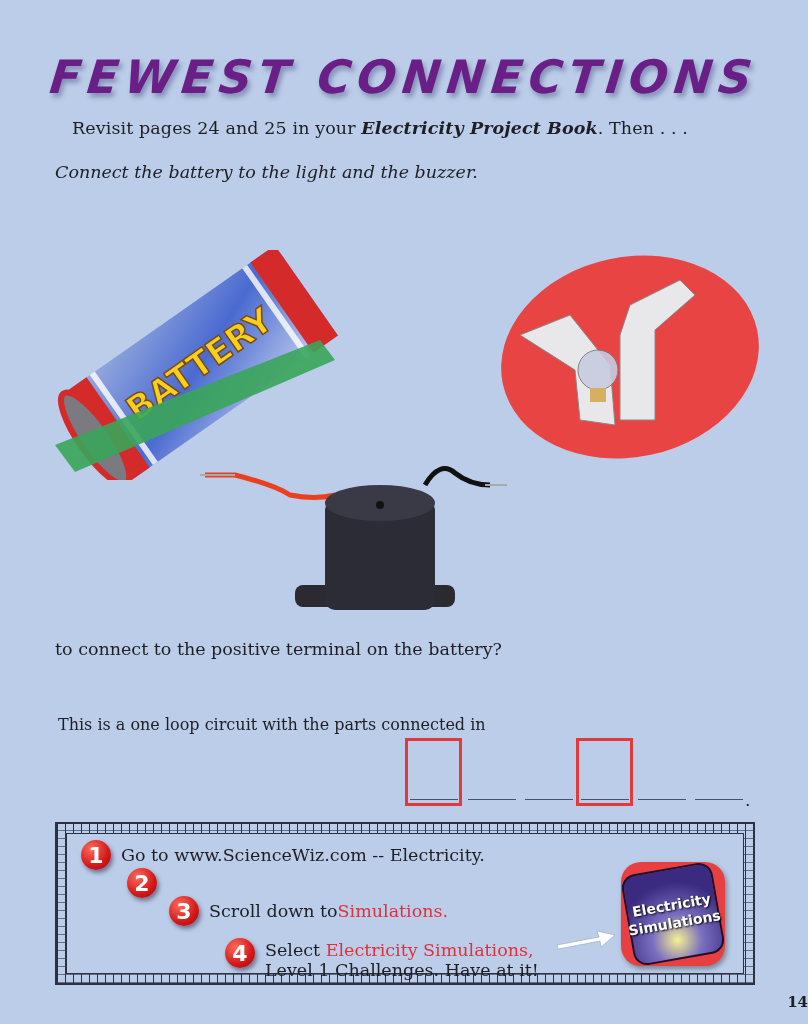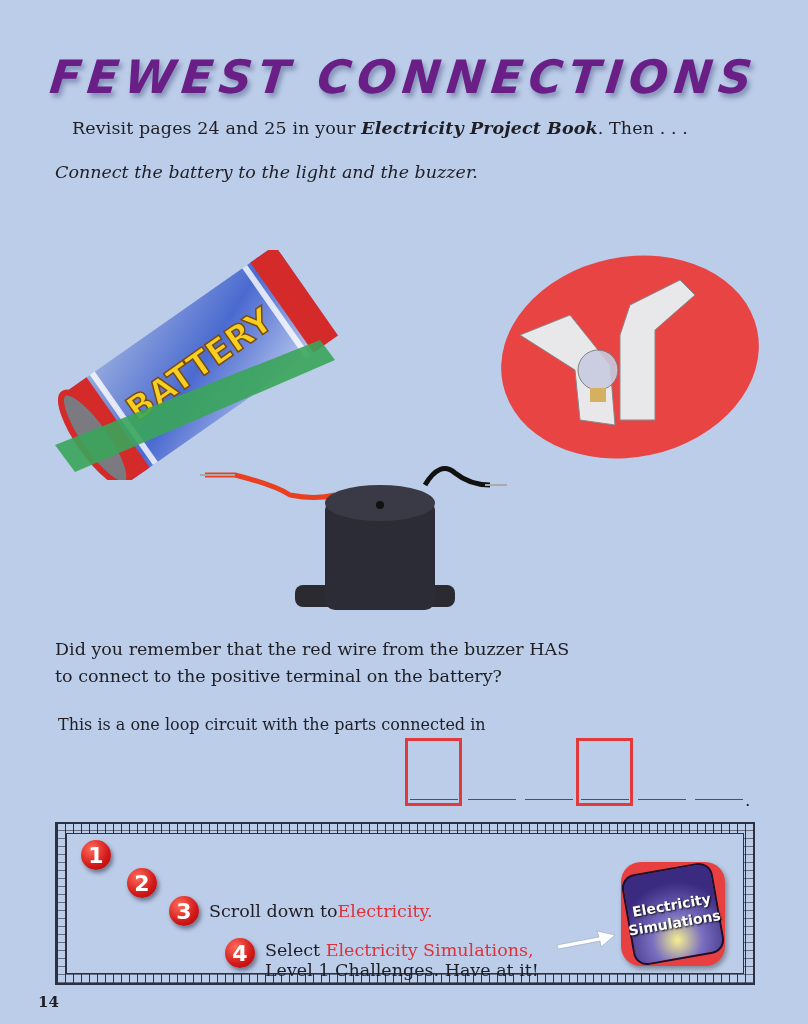--- a/index.html
+++ b/index.html
@@ -99,21 +99,21 @@
       background: radial-gradient(circle at 50% 80%, #f7f090 0%, #7a6fc0 30%, #3a2a80 70%);
       border: 2px solid #1a1030;
       display: flex; flex-direction: column; align-items: center; justify-content: center;
       color: #fff; font-family: "DejaVu Sans", sans-serif; font-weight: bold;
       font-size: 14px; text-shadow: 1px 1px 2px #000; transform: rotate(-10deg);
       line-height: 18px;
     }
     .arrow-icon { position: absolute; left: 488px; top: 95px; }
 
     .page-number {
-      position: absolute; left: 0; top: 993px; width: 808px; text-align: left;
+      position: absolute; left: 0; top: 993px; width: 808px; text-align: right;
       font-weight: bold; font-size: 15px; padding-left: 38px;
     }
   </style>
 </head>
 <body>
 
 <div class="page-title">FEWEST CONNECTIONS</div>
 
 <div class="intro">
   <span>Revisit pages 24 and 25 in your </span><b>Electricity Project Book</b><span>. Then . . .</span>
@@ -162,21 +162,20 @@
     <path d="M230 30 Q245 5 260 18 Q275 30 295 30" stroke="#111" stroke-width="5" fill="none"></path>
     <line x1="290" y1="30" x2="312" y2="30" stroke="#aaa" stroke-width="2"></line>
     <rect x="100" y="130" width="160" height="22" rx="8" fill="#2a2a30"></rect>
     <rect x="130" y="45" width="110" height="110" rx="10" fill="#2c2c36"></rect>
     <ellipse cx="185" cy="48" rx="55" ry="18" fill="#3a3a46"></ellipse>
     <circle cx="185" cy="50" r="4" fill="#111"></circle>
   </svg>
 </div>
 
 <div class="question">
-  <div>Did you remember that the red wire from the buzzer HAS</div>
   <div>to connect to the positive terminal on the battery?</div>
 </div>
 
 <div class="loop-text">This is a one loop circuit with the parts connected in</div>
 
 <div class="answer-row">
   <div class="answer-box" style="left:0"></div>
   <div class="answer-line" style="left:5px"></div>
   <div class="answer-line" style="left:63px"></div>
   <div class="answer-line" style="left:120px"></div>
@@ -184,28 +183,29 @@
   <div class="answer-line" style="left:176px"></div>
   <div class="answer-line" style="left:233px"></div>
   <div class="answer-line" style="left:290px"></div>
   <span class="answer-dot">.</span>
 </div>
 
 <div class="key-box">
   <div class="key-inner">
     <div class="step" style="left:14px; top:6px;">
       <span class="step-badge">1</span>
+      <span>Go to www.ScienceWiz.com -- Electricity.</span>
     </div>
     <div class="step" style="left:60px; top:34px;">
       <span class="step-badge">2</span>
     </div>
     <div class="step" style="left:102px; top:62px;">
       <span class="step-badge">3</span>
       <span>Scroll down to </span>
-        <span class="red-text">Electricity.</span>
+        <span class="red-text">Simulations.</span>
     </div>
     <div class="step step4" style="left:158px; top:92px;">
       <span class="step-badge">4</span>
       <div class="lines">
         <div><span>Select </span><span class="red-text">Electricity Simulations,</span></div>
         <div>Level 1 Challenges. Have at it!</div>
       </div>
     </div>
     <svg class="arrow-icon" width="62" height="22" viewBox="0 0 62 22">
       <path d="M2 16 L44 8 L42 2 L60 6 L46 18 L45 12 L3 20 Z" fill="#ffffff" stroke="#8899bb" stroke-width="0.5"></path>

